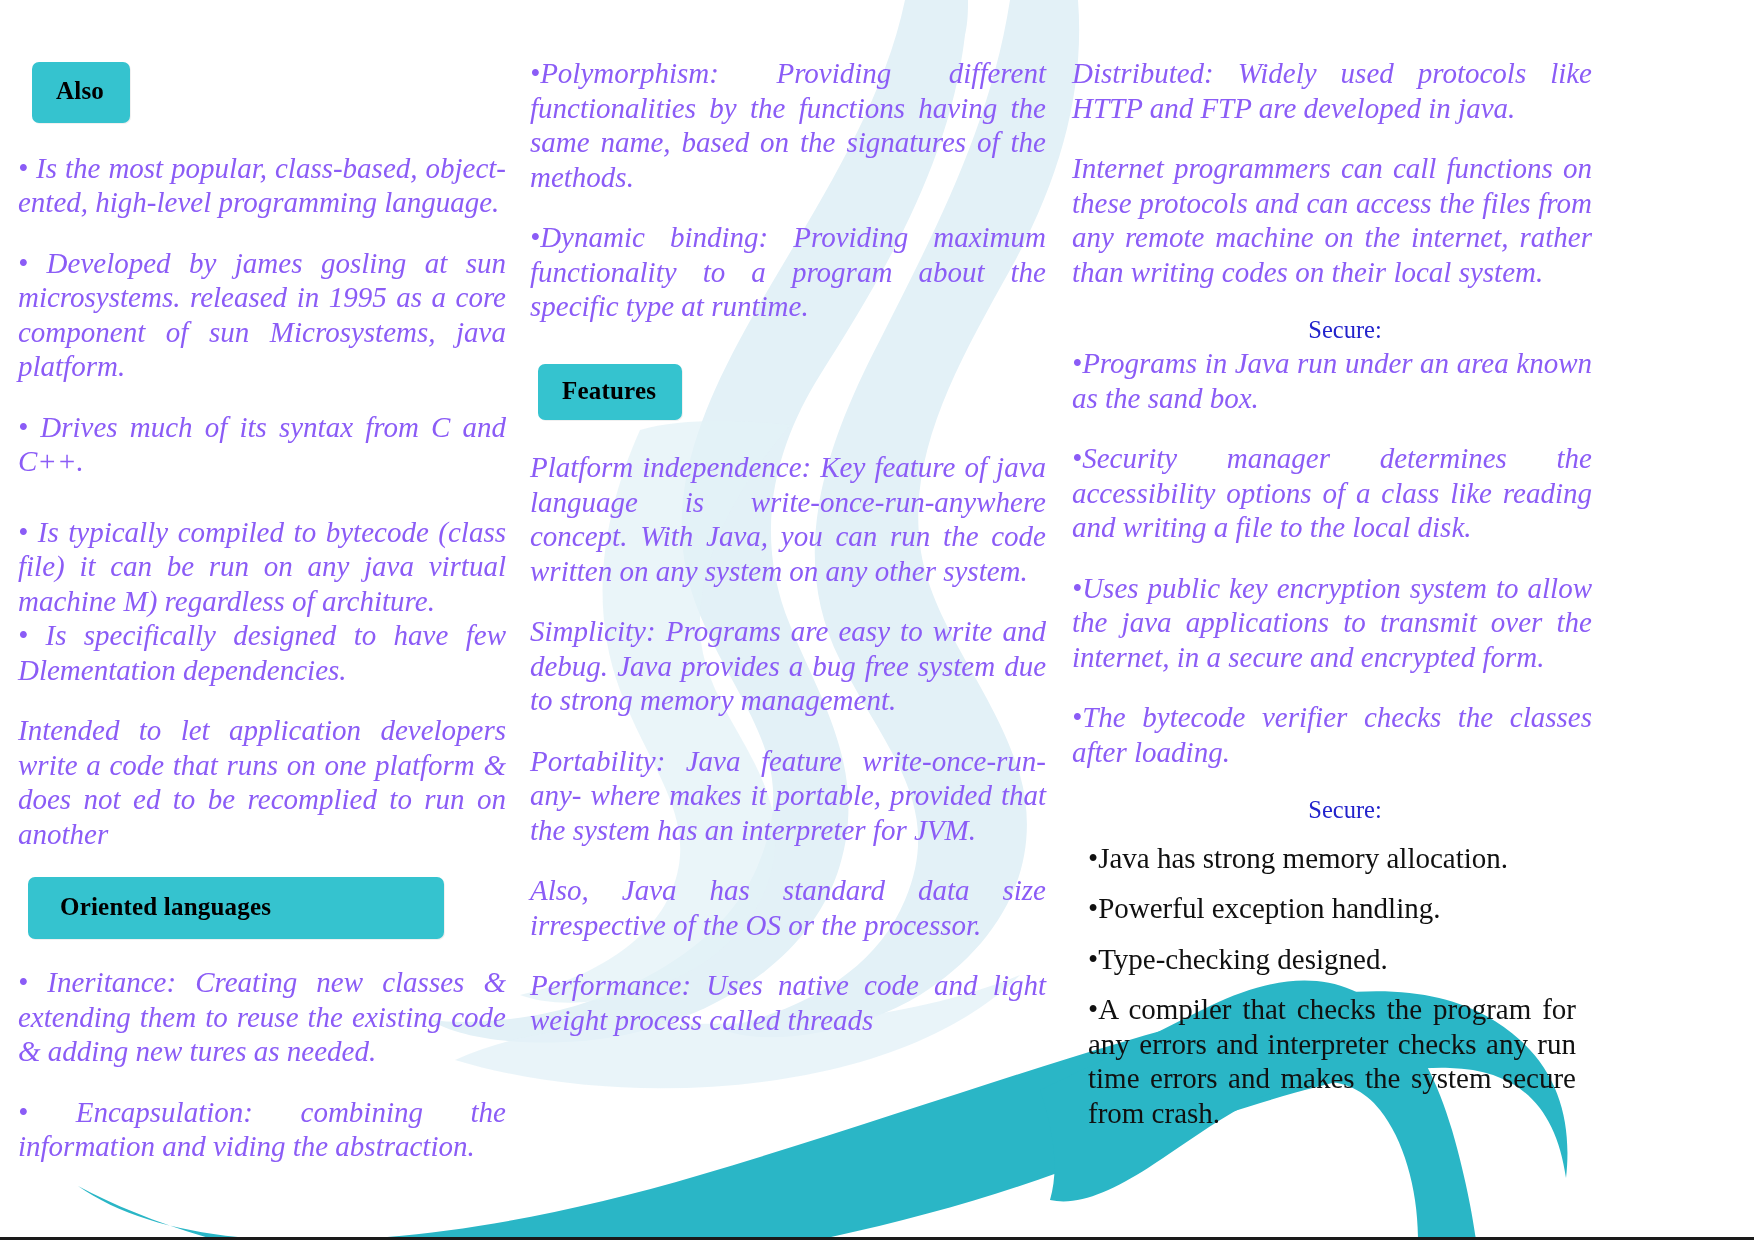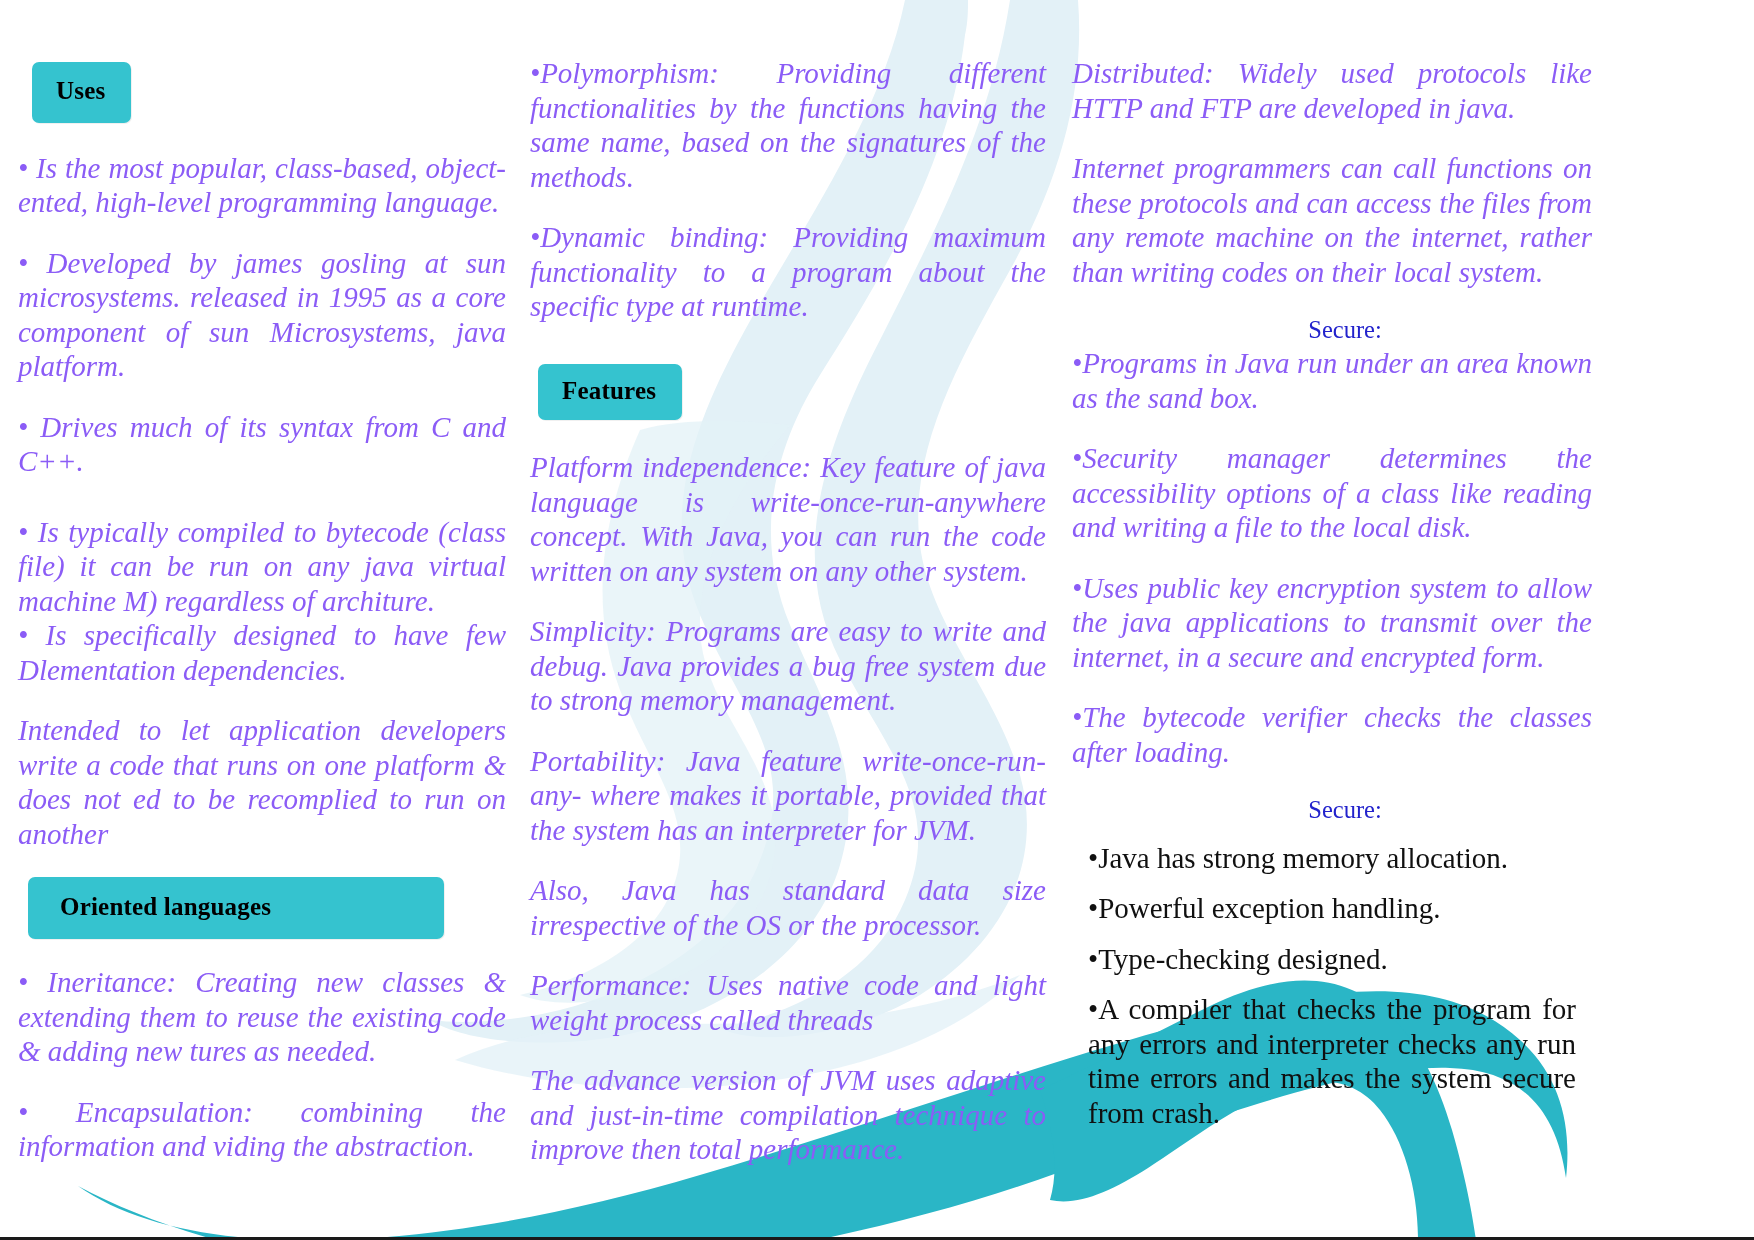--- a/index.html
+++ b/index.html
@@ -130,21 +130,21 @@
                C1400,1010 1432,1062 1452,1130 C1470,1192 1476,1240 1476,1240
                L1418,1240 C1418,1190 1404,1140 1380,1110 C1356,1080 1320,1074 1278,1090
                C1236,1106 1190,1140 1148,1168 C1110,1192 1078,1206 1050,1200
                C1060,1166 1052,1126 1040,1090 Z"></path>
     </g>
   </svg>
 
   <div class="columns">
 
     <div class="col col-1">
-      <div class="badge badge-java">Uses</div>
+      <div class="badge badge-java">Also</div>
 
       <p class="para">• Is the most popular, class-based, object-ented, high-level programming language.</p>
       <p class="para">• Developed by james gosling at sun microsystems. released in 1995 as a core component of sun Microsystems, java platform.</p>
       <p class="para">• Drives much of its syntax from C and C++.</p>
       <p class="para tight">• Is typically compiled to bytecode (class file) it can be run on any java virtual machine M) regardless of architure.</p>
       <p class="para">• Is specifically designed to have few Dlementation dependencies.</p>
 
       <p class="para">Intended to let application developers write a code that runs on one platform &amp; does not ed to be recomplied to run on another</p>
 
       <div class="badge badge-oo">
@@ -159,21 +159,20 @@
       <p class="para">•Polymorphism: Providing different functionalities by the functions having the same name, based on the signatures of the methods.</p>
       <p class="para">•Dynamic binding: Providing maximum functionality to a program about the specific type at runtime.</p>
 
       <div class="badge badge-features">Features</div>
 
       <p class="para">Platform independence: Key feature of java language is write-once-run-anywhere concept. With Java, you can run the code written on any system on any other system.</p>
       <p class="para">Simplicity: Programs are easy to write and debug. Java provides a bug free system due to strong memory management.</p>
       <p class="para">Portability: Java feature write-once-run-any- where makes it portable, provided that the system has an interpreter for JVM.</p>
       <p class="para">Also, Java has standard data size irrespective of the OS or the processor.</p>
       <p class="para">Performance: Uses native code and light weight process called threads</p>
-      <p class="para">The advance version of JVM uses adaptive and just-in-time compilation technique to improve then total performance.</p>
     </div>
 
     <div class="col col-3">
       <p class="para">Distributed: Widely used protocols like HTTP and FTP are developed in java.</p>
       <p class="para">Internet programmers can call functions on these protocols and can access the files from any remote machine on the internet, rather than writing codes on their local system.</p>
 
       <p class="sub-head">Secure:</p>
       <p class="para">•Programs in Java run under an area known as the sand box.</p>
       <p class="para">•Security manager determines the accessibility options of a class like reading and writing a file to the local disk.</p>
       <p class="para">•Uses public key encryption system to allow the java applications to transmit over the internet, in a secure and encrypted form.</p>

